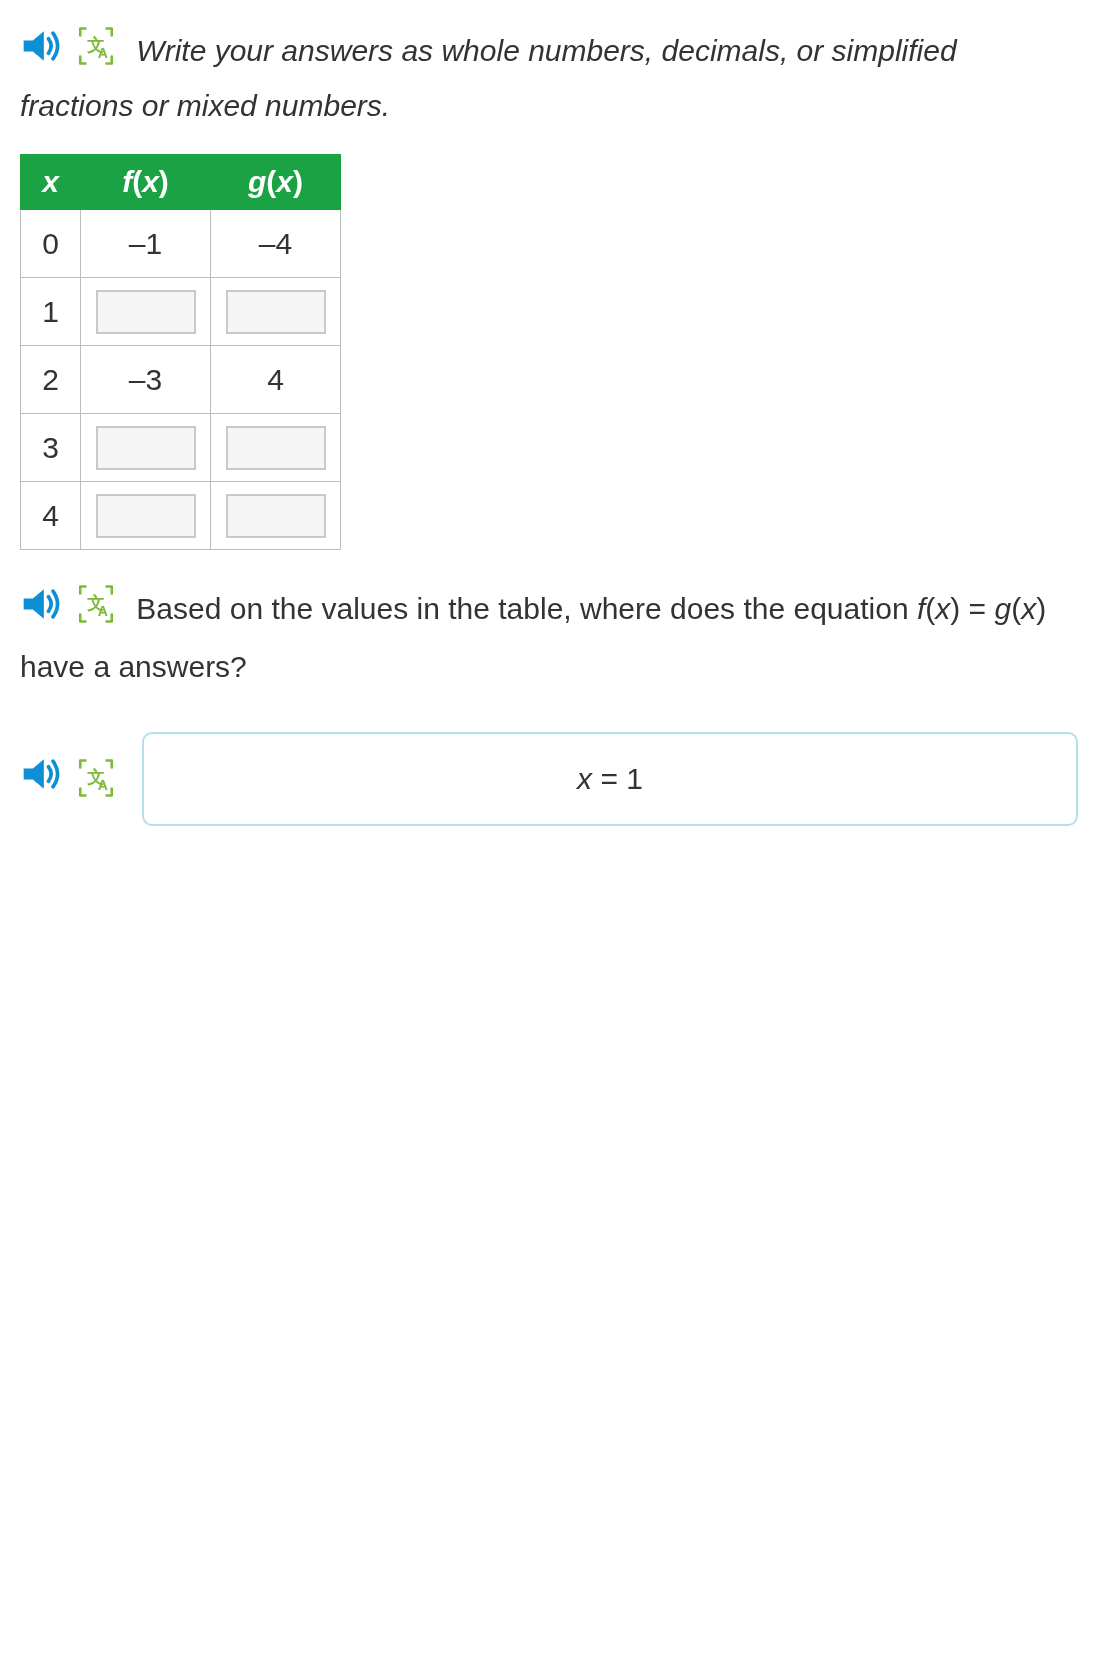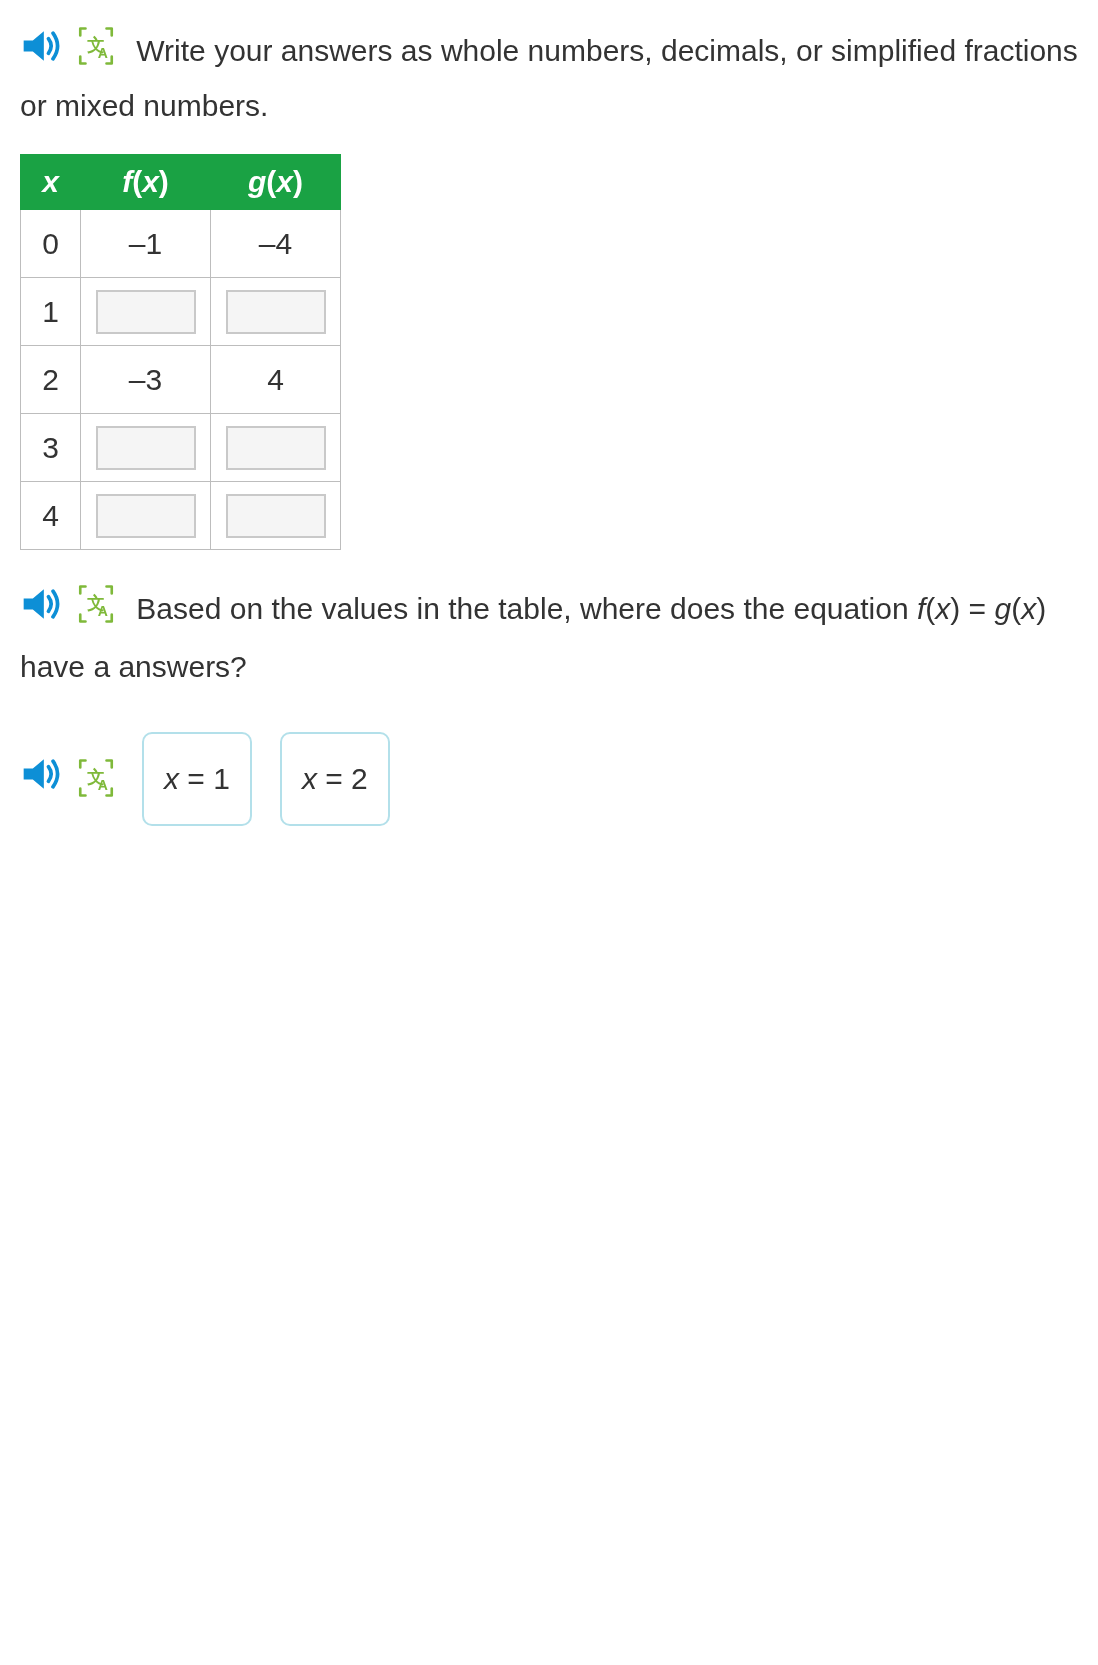--- a/index.html
+++ b/index.html
@@ -9,20 +9,21 @@
   color: #333;
   padding: 24px 20px;
   background: #fff;
   width: 1098px;
 }
 .prompt {
   line-height: 1.6;
   margin-bottom: 24px;
 }
 .prompt .instruct {
+  font-style: italic;
 }
 .icon-row {
   display: inline-flex;
   gap: 10px;
   vertical-align: middle;
   margin-right: 10px;
 }
 .audio-icon svg { width: 44px; height: 44px; }
 .translate-icon {
   display: inline-flex;
@@ -75,21 +76,21 @@
 .math-i { font-style: italic; }
 
 
 .options-row {
   display: flex;
   gap: 24px;
   align-items: flex-start;
 }
 .options {
   display: flex;
-  flex-direction: row;
+  flex-direction: column;
   gap: 28px;
   flex: 1;
 }
 .option {
   border: 2px solid #b3e0ea;
   border-radius: 10px;
   padding: 28px 20px;
   text-align: center;
   background: #fff;
   cursor: pointer;
@@ -193,15 +194,14 @@
     <span class="translate-icon">
       <svg viewBox="0 0 48 48">
         <path d="M6 4 L6 12 M42 4 L42 12 M6 36 L6 44 M42 36 L42 44 M6 4 L12 4 M36 4 L42 4 M6 44 L12 44 M36 44 L42 44" stroke="#7fb93a" stroke-width="3" fill="none" stroke-linecap="round"></path>
         <text x="14" y="30" font-size="20" fill="#7fb93a" font-weight="bold" font-family="sans-serif">文</text>
         <text x="26" y="38" font-size="16" fill="#7fb93a" font-weight="bold" font-family="sans-serif">A</text>
       </svg>
     </span>
   </div>
   <div class="options" id="options">
       <div class="option"><span class="math-i">x</span> = 1</div>
-      <div class="option"><span class="math-i">x</span> = 2</div>
     </div>
 </div>
 
 </body></html>

